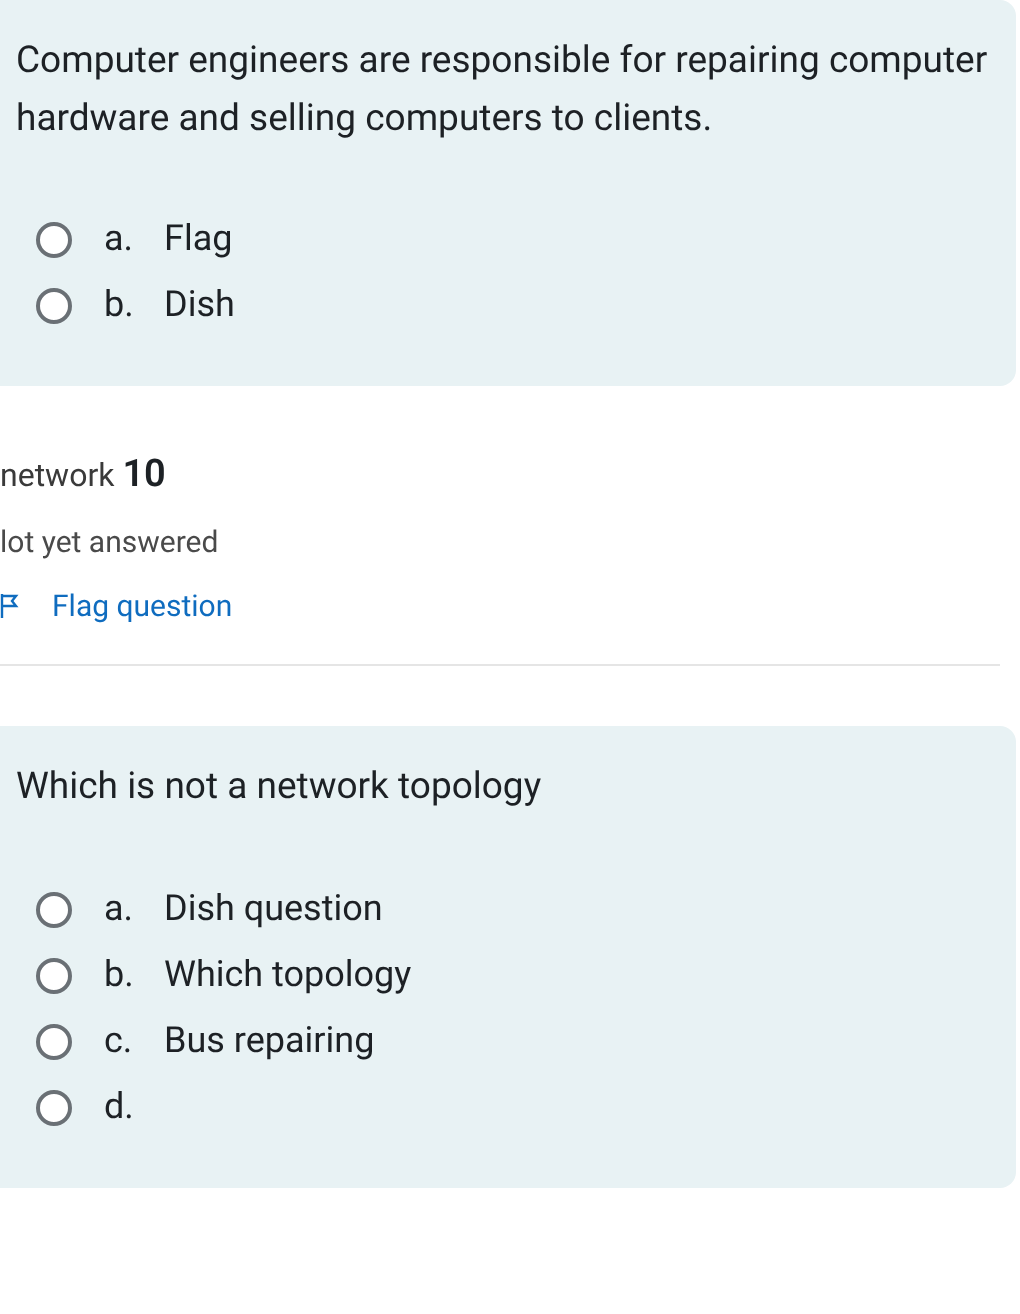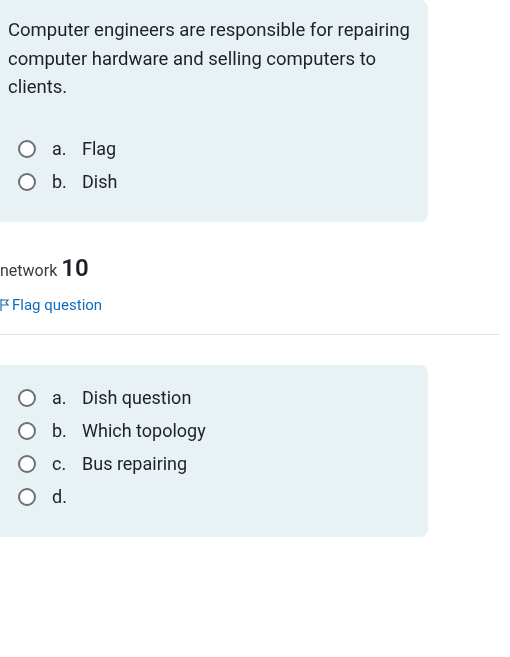--- a/index.html
+++ b/index.html
@@ -9,21 +9,21 @@
     font-family: -apple-system, BlinkMacSystemFont, "Segoe UI", Roboto, "Helvetica Neue", Arial, sans-serif;
     background: #ffffff;
     color: #1d2125;
     width: 510px;
   }
   .qtext-block {
     background: #e8f2f4;
     padding: 16px 8px 24px 8px;
     border-radius: 0 8px 8px 0;
     margin: 0 0 0 0;
-    width: 428px;
+    width: 508px;
   }
   .qtext {
     font-size: 18.5px;
     line-height: 1.55;
     color: #1d2125;
     margin-bottom: 30px;
   }
   .answers {
     padding-left: 10px;
   }
@@ -58,28 +58,28 @@
     font-size: 15px;
     color: #4a4a4a;
     margin: 0 0 14px 0;
   }
   .info-q {
     font-size: 16px;
     color: #3a3a3a;
     margin-bottom: 14px;
   }
   .info-q .num {
-    font-size: 24px;
+    font-size: 19px;
     font-weight: 600;
     color: #1d2125;
   }
   .flag-row {
     display: flex;
     align-items: center;
-    gap: 2px;
+    gap: 16px;
     margin-top: 2px;
   }
   .flag-link {
     color: #0f6cbf;
     font-size: 15px;
     text-decoration: none;
   }
   .flag-icon svg { display: block; }
   .qtext-block.second {
     margin-top: 30px;
@@ -102,31 +102,33 @@
       <span class="opt-text">Dish</span>
     </div>
   </div>
 </div>
 
 <div class="info-block">
   <div class="info-q">
     <span>network</span>
     <span class="num">10</span>
   </div>
+  <div class="info-line">lot yet answered</div>
   <div class="flag-row">
     <span class="flag-icon">
       <svg width="10" height="14" viewBox="0 0 10 14">
         <path d="M1 1 L1 13 M1 2 L8 2 L6 4.5 L8 7 L1 7" fill="none" stroke="#0f6cbf" stroke-width="1.2"></path>
       </svg>
     </span>
     <a class="flag-link">Flag question</a>
   </div>
 </div>
 
 <div class="qtext-block second">
+  <div class="qtext">Which is not a network topology</div>
   <div class="answers">
     <div class="answer-row">
       <span class="radio"></span>
       <span class="opt-letter">a.</span>
       <span class="opt-text">Dish question</span>
     </div>
     <div class="answer-row">
       <span class="radio"></span>
       <span class="opt-letter">b.</span>
       <span class="opt-text">Which topology</span>

